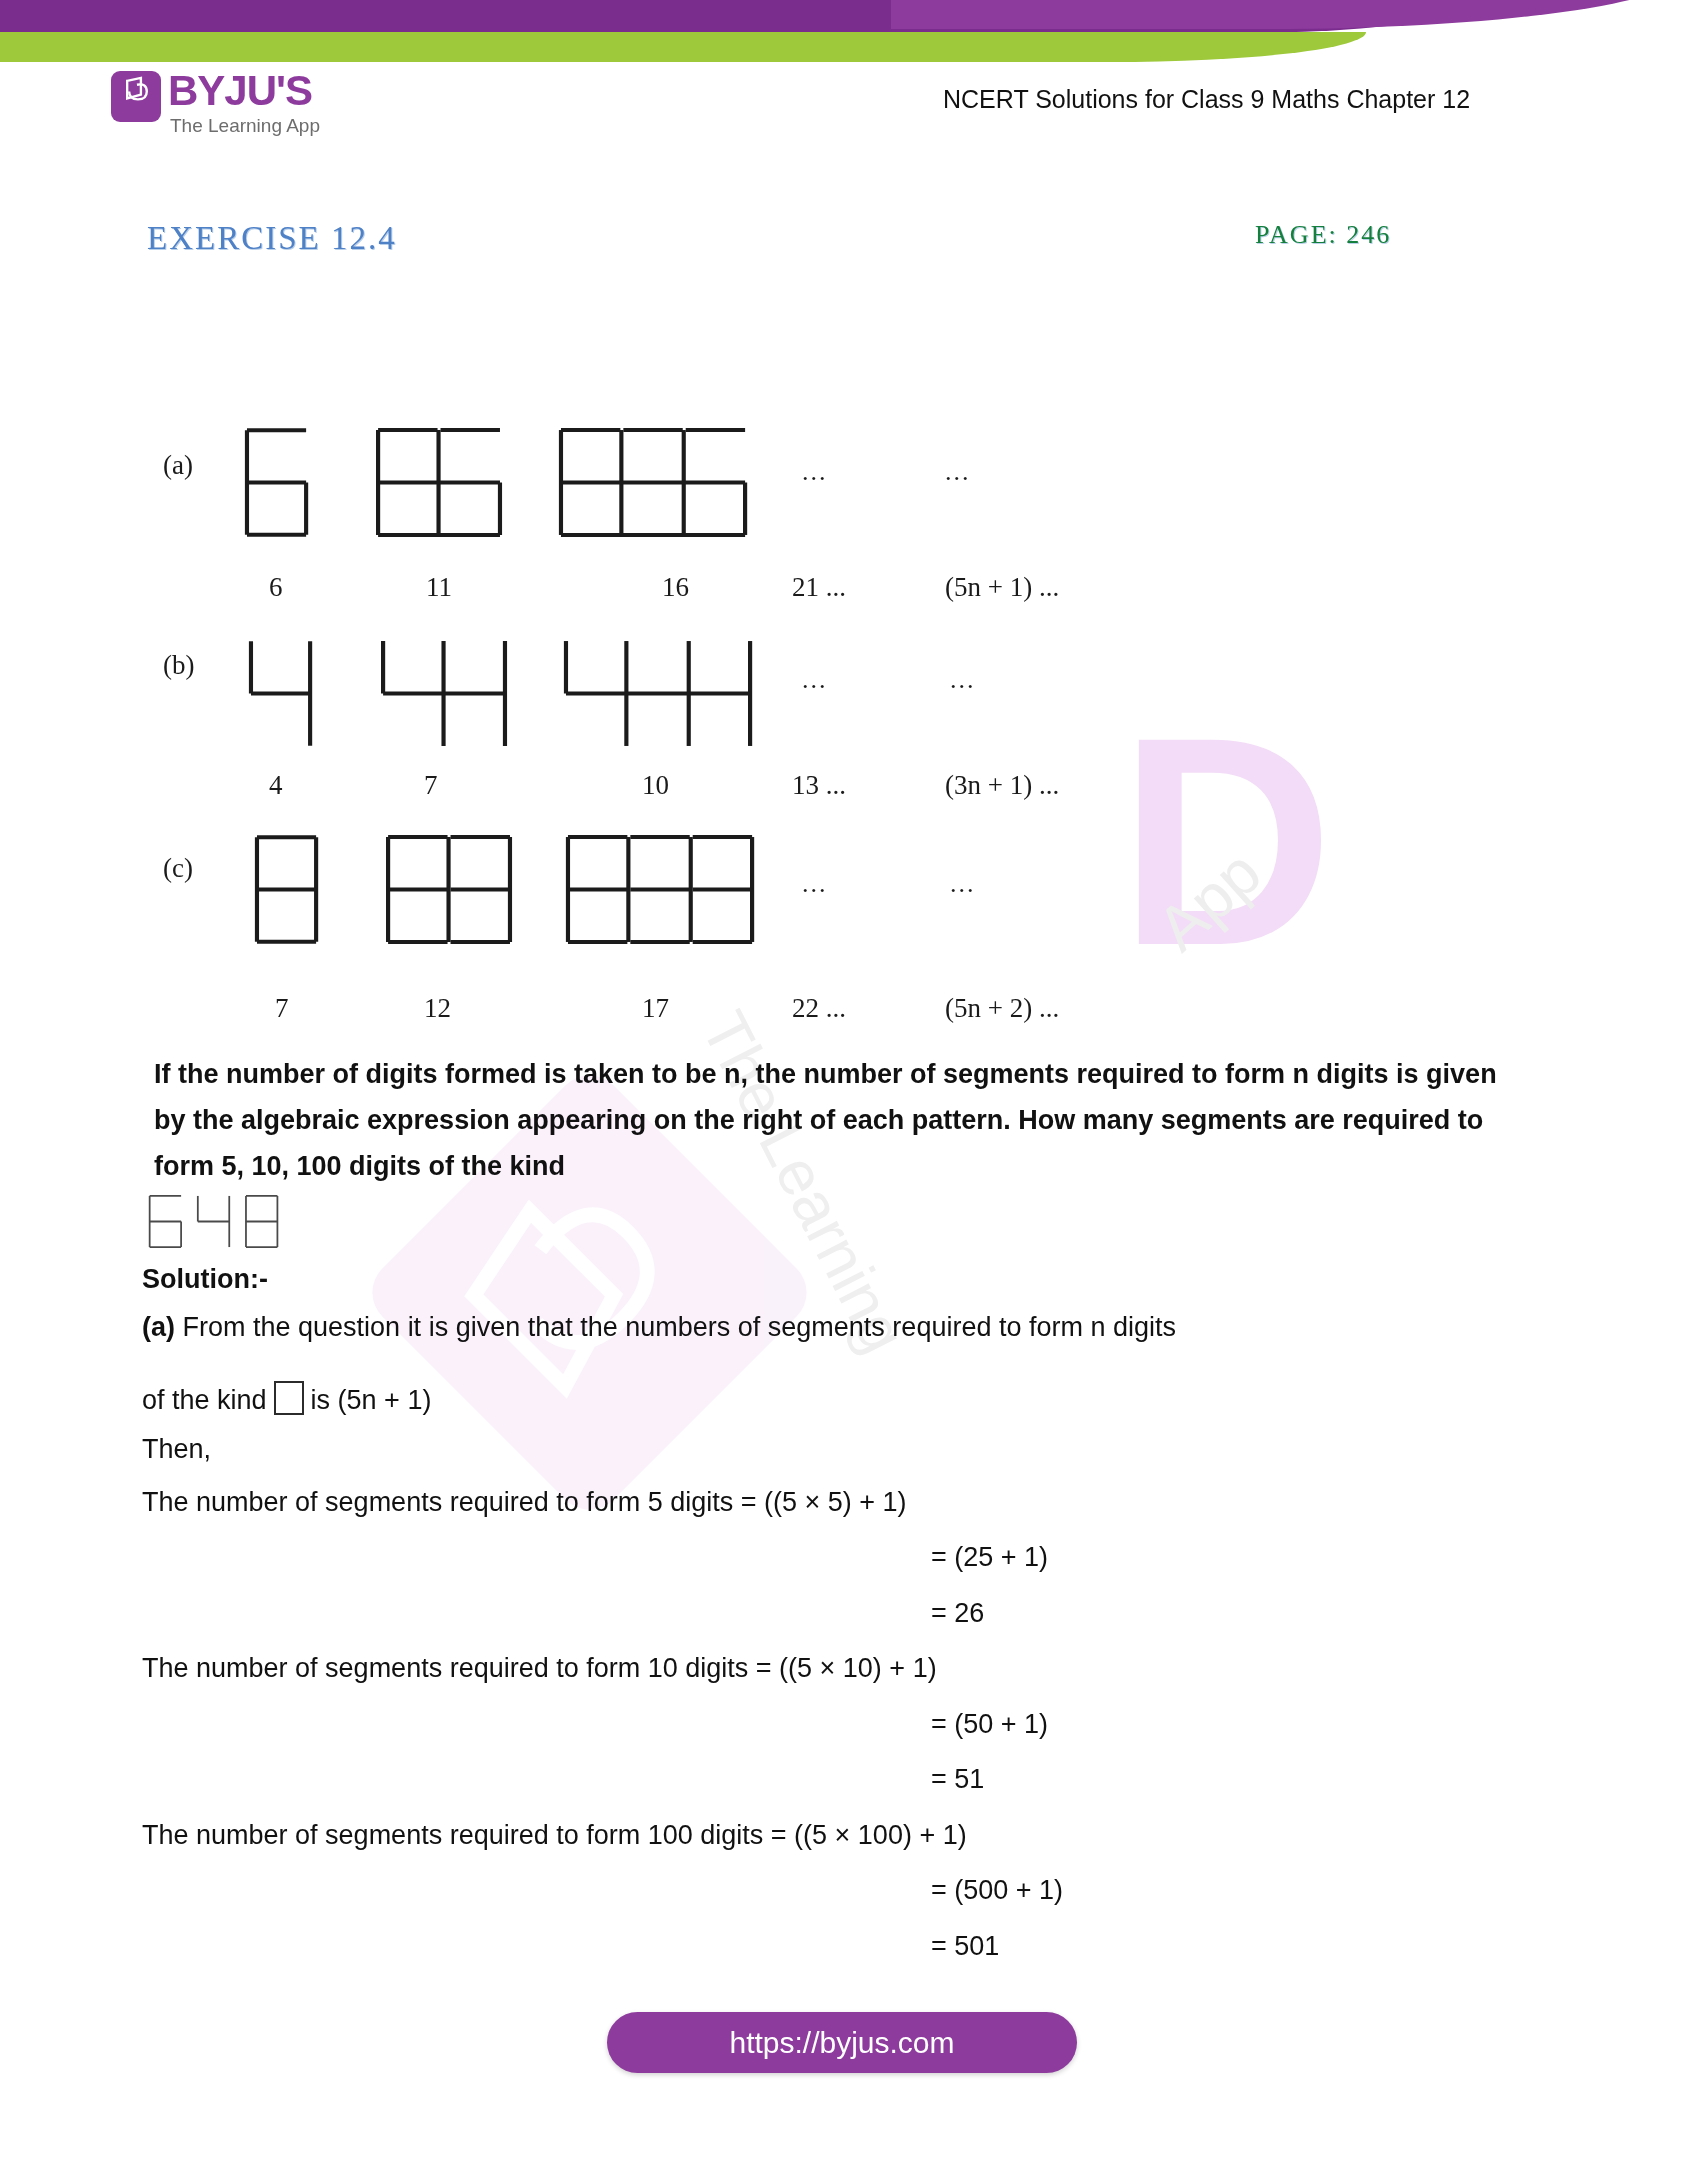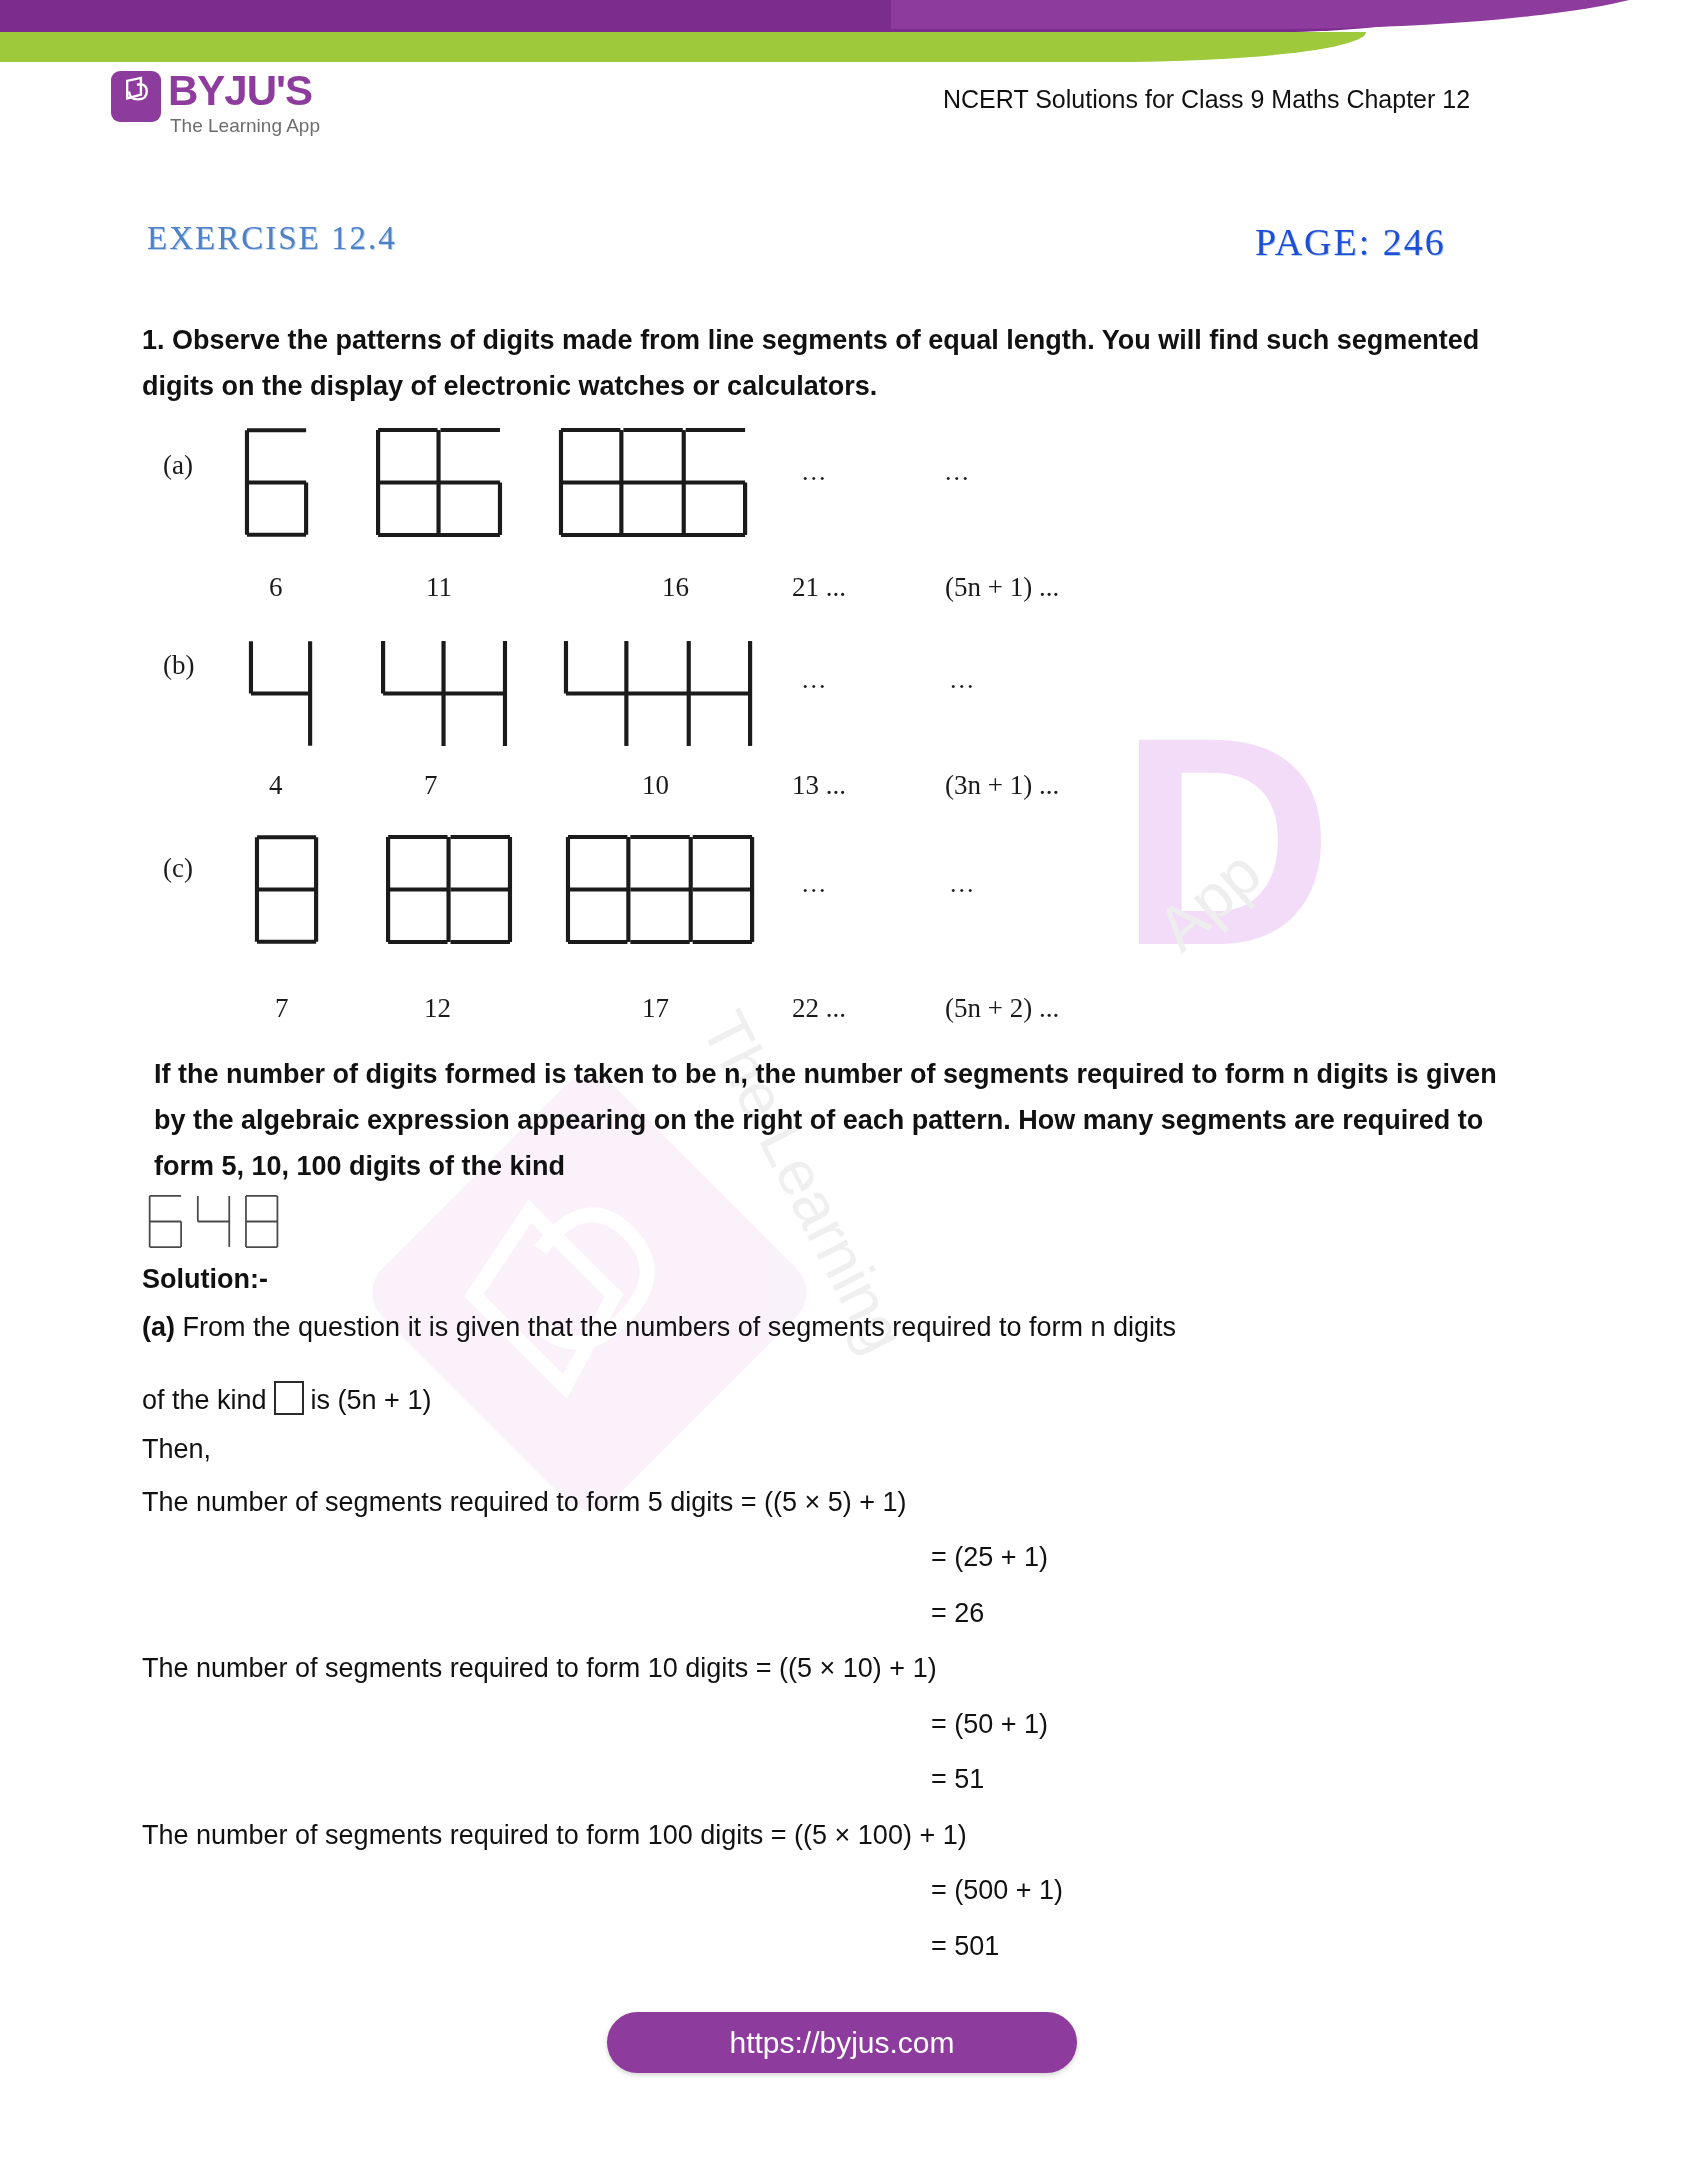--- a/index.html
+++ b/index.html
@@ -104,23 +104,23 @@
     font-size: 33px;
     letter-spacing: 2px;
     color: #4f81c7;
     text-shadow: 1px 1px 0 #b9d0ea;
   }
   .pg-label {
     position: absolute;
     left: 1255px;
     top: 220px;
     font-family: "Liberation Serif", serif;
-    font-size: 38px;
+    font-size: 26px;
     letter-spacing: 2px;
-    color: #1d4ed8;
+    color: #15803d;
     text-shadow: 1px 1px 0 #b9d0ea;
   }
 
   
   .q-text {
     position: absolute;
     left: 142px;
     top: 317px;
     width: 1346px;
     font-family: "Liberation Sans", sans-serif;
@@ -330,21 +330,20 @@
   <div class="wm-app">App</div>
   <div class="wm-logo">
     <div class="sq"></div>
     <svg width="248" height="238" viewBox="0 0 250 240">
       <path d="M40 40 L140 20 L140 140 L40 170 Z" fill="none" stroke="#ffffff" stroke-width="15"></path>
       <path d="M120 55 q75 -10 75 50 q0 58 -65 58 q-65 0 -65 -58" fill="none" stroke="#ffffff" stroke-width="15"></path>
     </svg>
   </div>
   <div class="wm-text">The Learning</div>
 
-  <div class="q-text">1. Observe the patterns of digits made from line segments of equal length. You will find such segmented digits on the display of electronic watches or calculators.</div>
 
   <div class="row-label" style="left:163px; top:450px;">(a)</div>
 
   <svg class="seg" style="left:245px; top:428px;" width="69" height="109" viewBox="0 0 70 110">
     <line x1="2" y1="2" x2="62" y2="2"></line>
     <line x1="2" y1="2" x2="2" y2="108"></line>
     <line x1="2" y1="55" x2="62" y2="55"></line>
     <line x1="62" y1="55" x2="62" y2="108"></line>
     <line x1="2" y1="108" x2="62" y2="108"></line>
   </svg>

